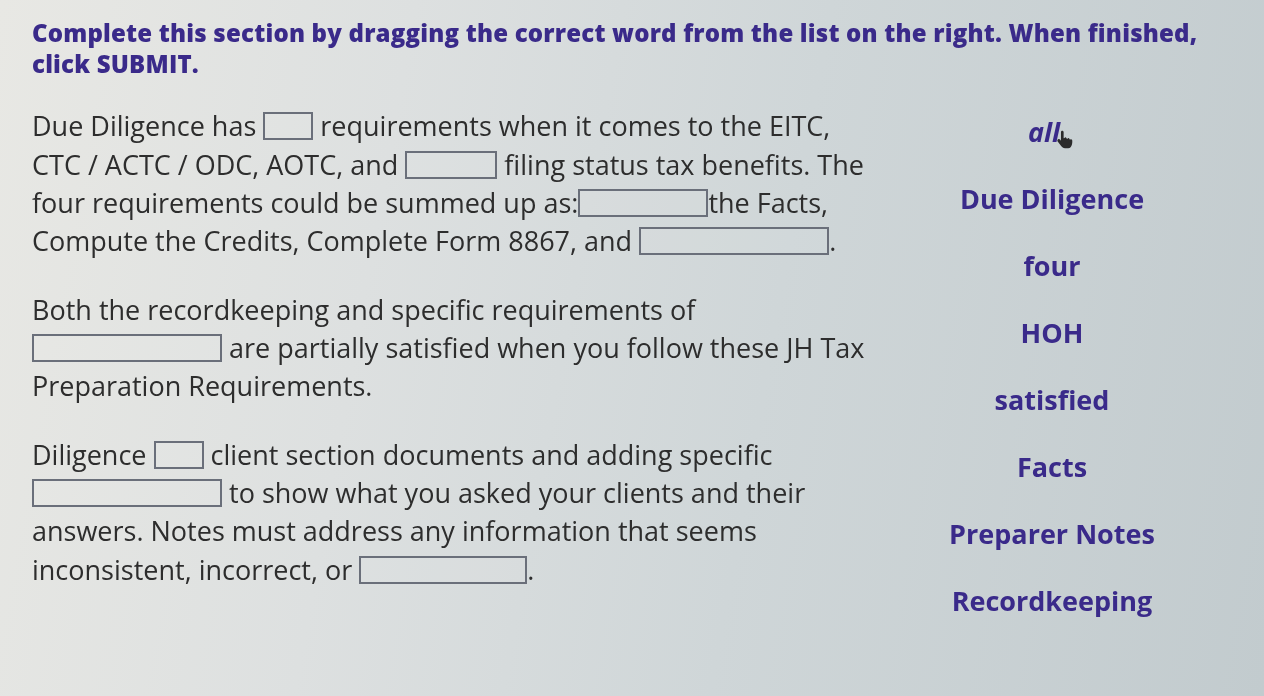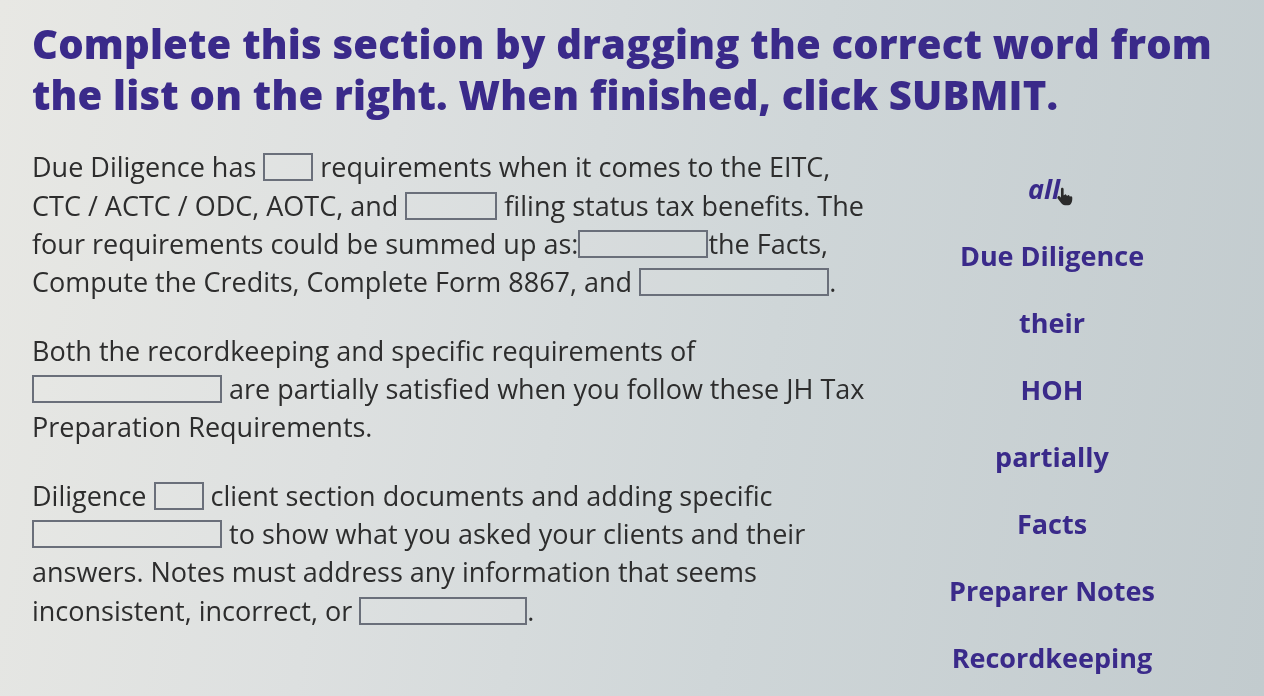--- a/index.html
+++ b/index.html
@@ -6,21 +6,21 @@
   html, body { width: 1264px; height: 696px; overflow: hidden; }
   body {
     font-family: "Segoe UI", "Open Sans", Arial, sans-serif;
     background: linear-gradient(100deg, #e8e8e4 0%, #dde0e0 30%, #cfd6d8 60%, #c2cbce 100%);
     position: relative;
     padding: 18px 24px 10px 32px;
   }
   .instructions {
     color: #3a2a8a;
     font-weight: 800;
-    font-size: 40px;
+    font-size: 24px;
     line-height: 1.28;
     margin-bottom: 28px;
     letter-spacing: 0.2px;
   }
   .row {
     display: flex;
     gap: 40px;
   }
   .passage-col {
     flex: 1 1 auto;
@@ -45,21 +45,20 @@
   .blank.xl { width: 190px; }
   .blank.xxl { width: 190px; }
   .blank.w160 { width: 168px; }
   .wordbank {
     flex: 0 0 280px;
     display: flex;
     flex-direction: column;
     align-items: center;
     gap: 30px;
     padding-top: 6px;
-    margin-top: 16px;
   }
   .word {
     color: #3a2a8a;
     font-weight: 700;
     font-size: 27px;
     text-align: center;
     cursor: grab;
     user-select: none;
     white-space: nowrap;
   }
@@ -102,20 +101,20 @@
 
   <div class="wordbank">
     <div class="word first">
       <span>all</span><span class="cursor-icon">
         <svg viewBox="0 0 24 24">
             <path fill="#2b2b2b" d="M9 2c.8 0 1.5.7 1.5 1.5V10l1-.3c.3-.9 1.5-1 2 0l.5 1 .8-.2c.4-.8 1.6-.8 2 .1l.4.9.7-.1c.6-.6 1.7-.2 1.9.7.3 1.4.2 3.4-.3 5.2-.6 2.1-1.8 3.7-4 3.7H12c-2 0-3.1-.8-4.4-2.6L4 13.6c-.6-.8-.4-2 .5-2.5.7-.4 1.6-.2 2.1.4l1 1.2V3.5C7.5 2.7 8.2 2 9 2z"></path>
           </svg>
       </span>
     </div>
     <div class="word">Due Diligence</div>
-    <div class="word">their</div>
+    <div class="word">four</div>
     <div class="word">HOH</div>
-    <div class="word">partially</div>
+    <div class="word">satisfied</div>
     <div class="word">Facts</div>
     <div class="word">Preparer Notes</div>
     <div class="word">Recordkeeping</div>
   </div>
 </div>
 
 </body></html>

